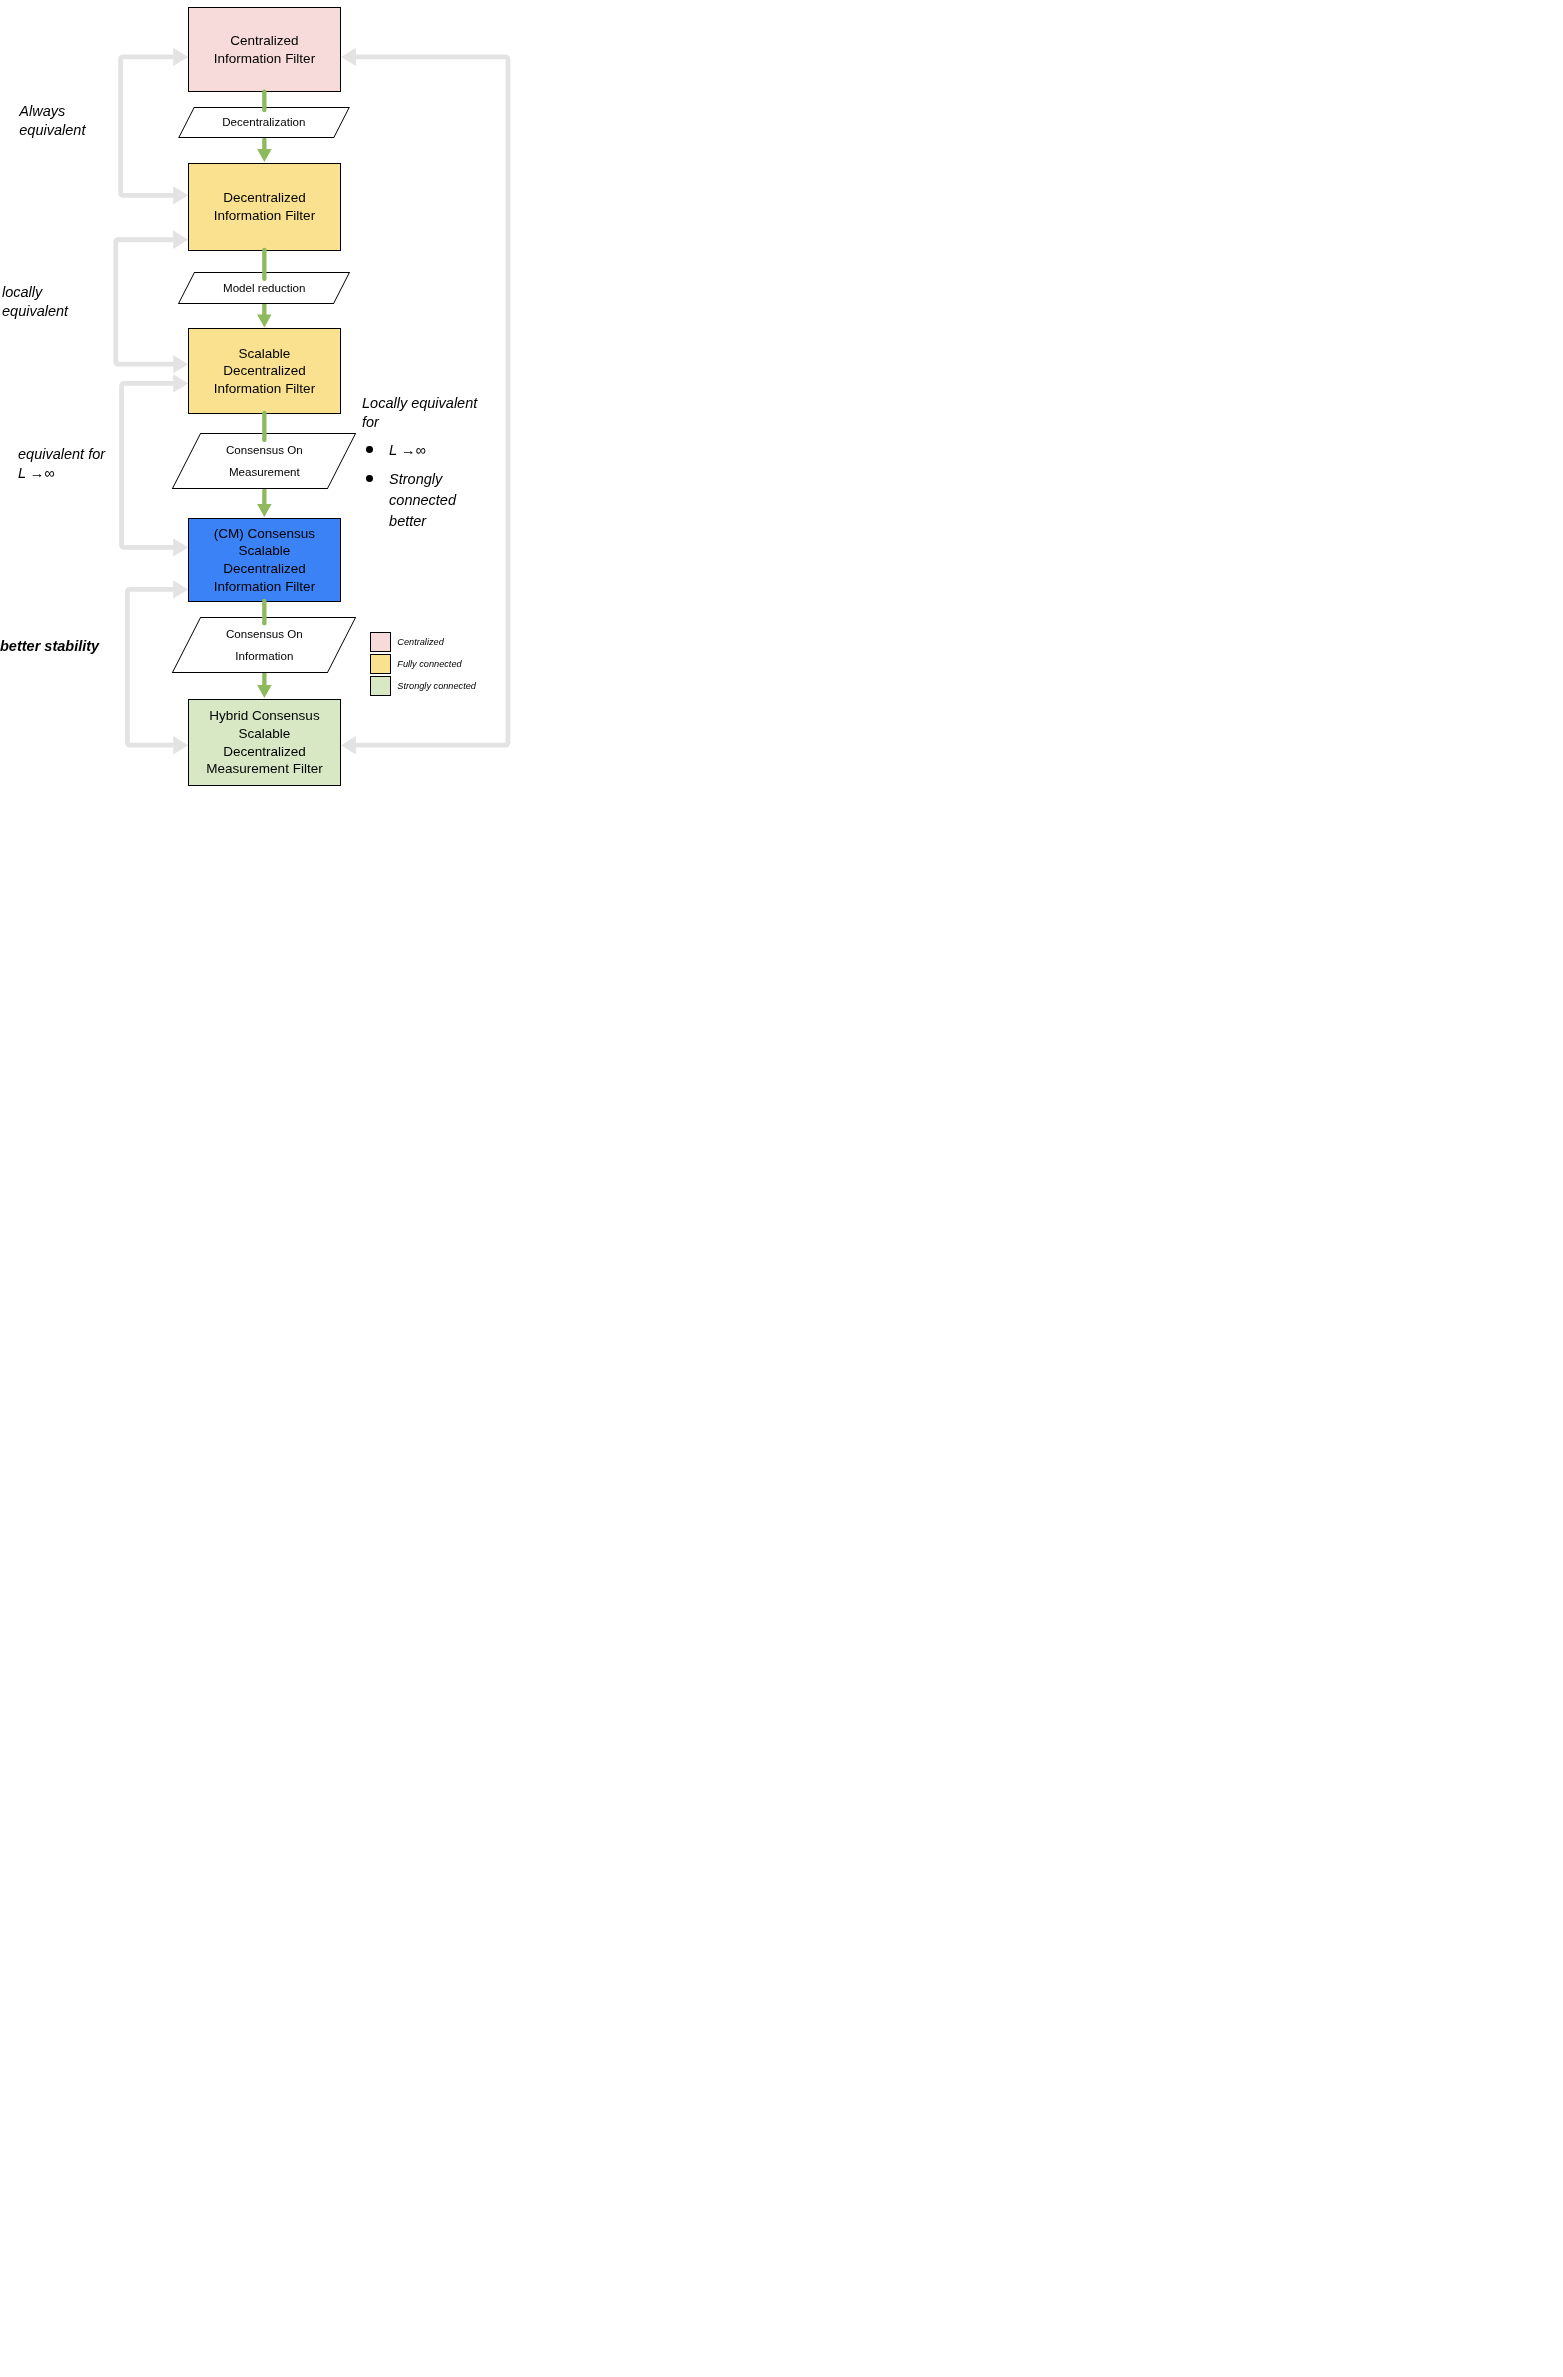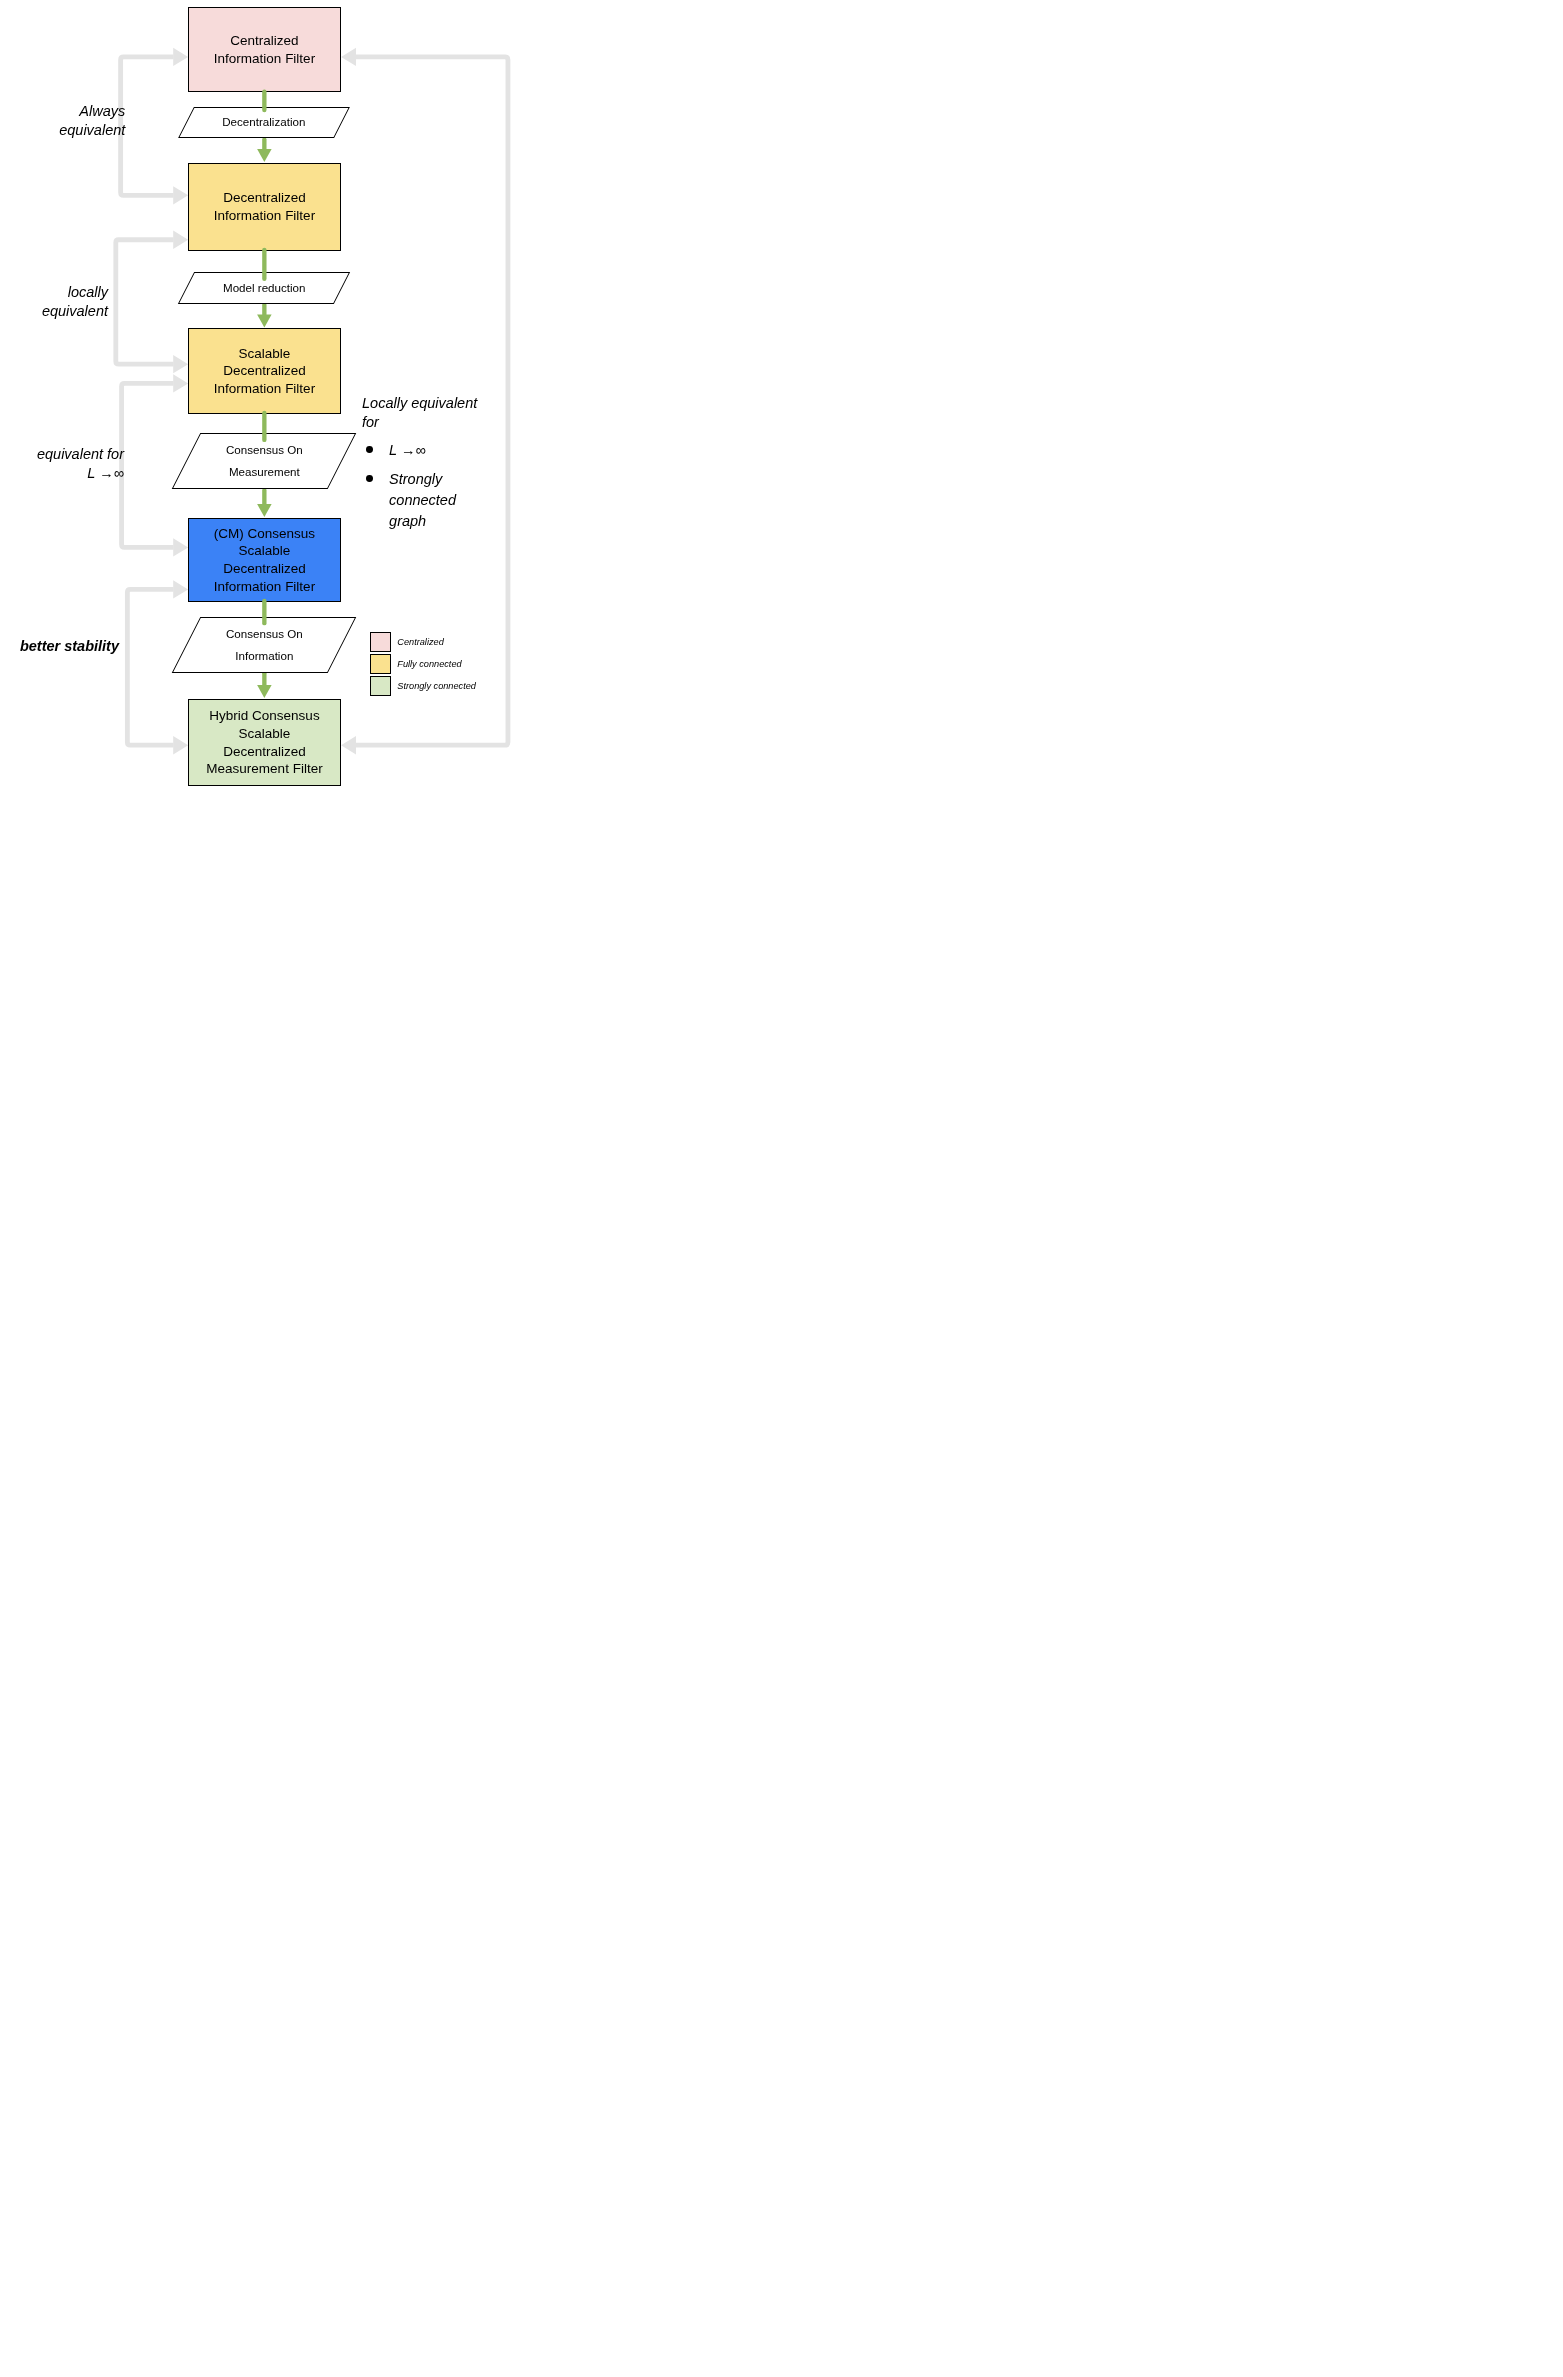--- a/index.html
+++ b/index.html
@@ -40,21 +40,21 @@
     font-size:11.6px;
     line-height:1.9;
     color:#000000;
   }
   .side-label{
     position:absolute;z-index:2;
     font-style:italic;
     font-size:14.5px;
     line-height:1.3;
     color:#000000;
-    text-align:right;
+    text-align:left;
     white-space:pre-line;
   }
   #right-note{
     position:absolute;z-index:2;
     left:362px;top:394px;width:147px;
     font-style:italic;font-size:14.5px;line-height:1.32;color:#000000;
   }
   #right-note .intro{white-space:pre-line;}
   .bullet-row{display:flex;margin-top:7.7px;}
   .bullet-dot{
@@ -198,21 +198,21 @@
     <div class="intro">Locally equivalent
 for</div>
     <div class="bullet-row">
       <span class="bullet-dot"></span>
       <span class="bullet-text">L →∞</span>
     </div>
     <div class="bullet-row">
       <span class="bullet-dot"></span>
       <span class="bullet-text">Strongly
 connected
-graph</span>
+better</span>
     </div>
   </div>
 
   <div id="legend">
     <div class="legend-item">
       <span class="legend-swatch" style="background: rgb(247, 219, 218);"></span>
       <span class="legend-label">Centralized</span>
     </div>
     <div class="legend-item">
       <span class="legend-swatch" style="background: rgb(250, 225, 143);"></span>

